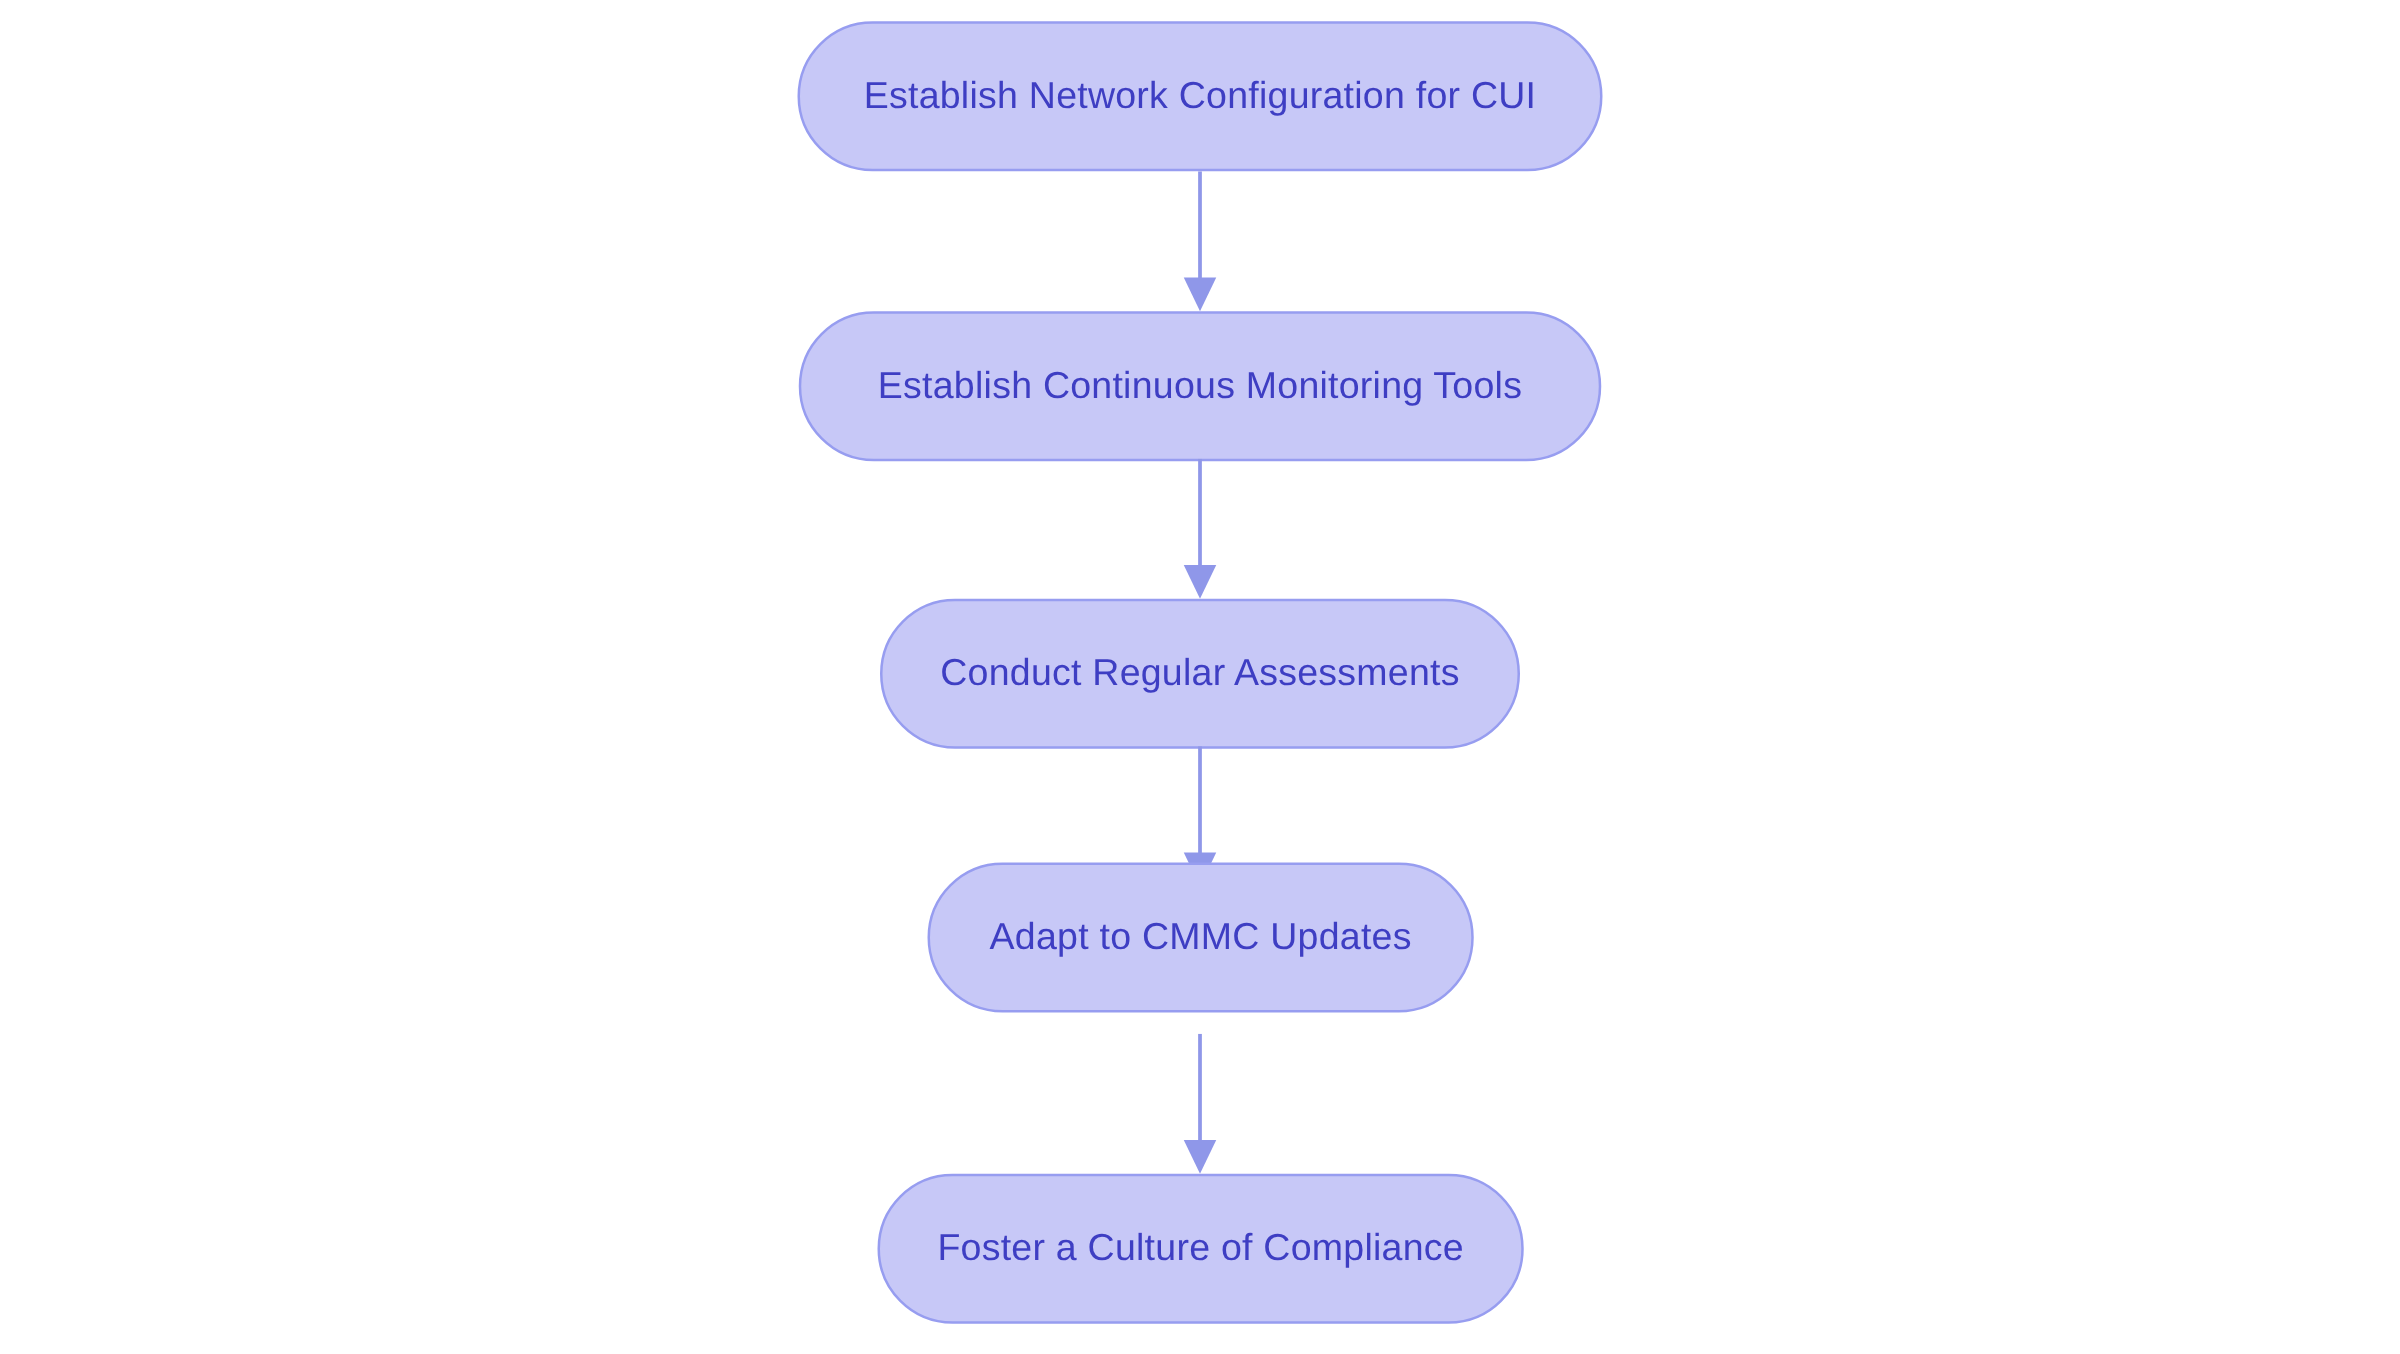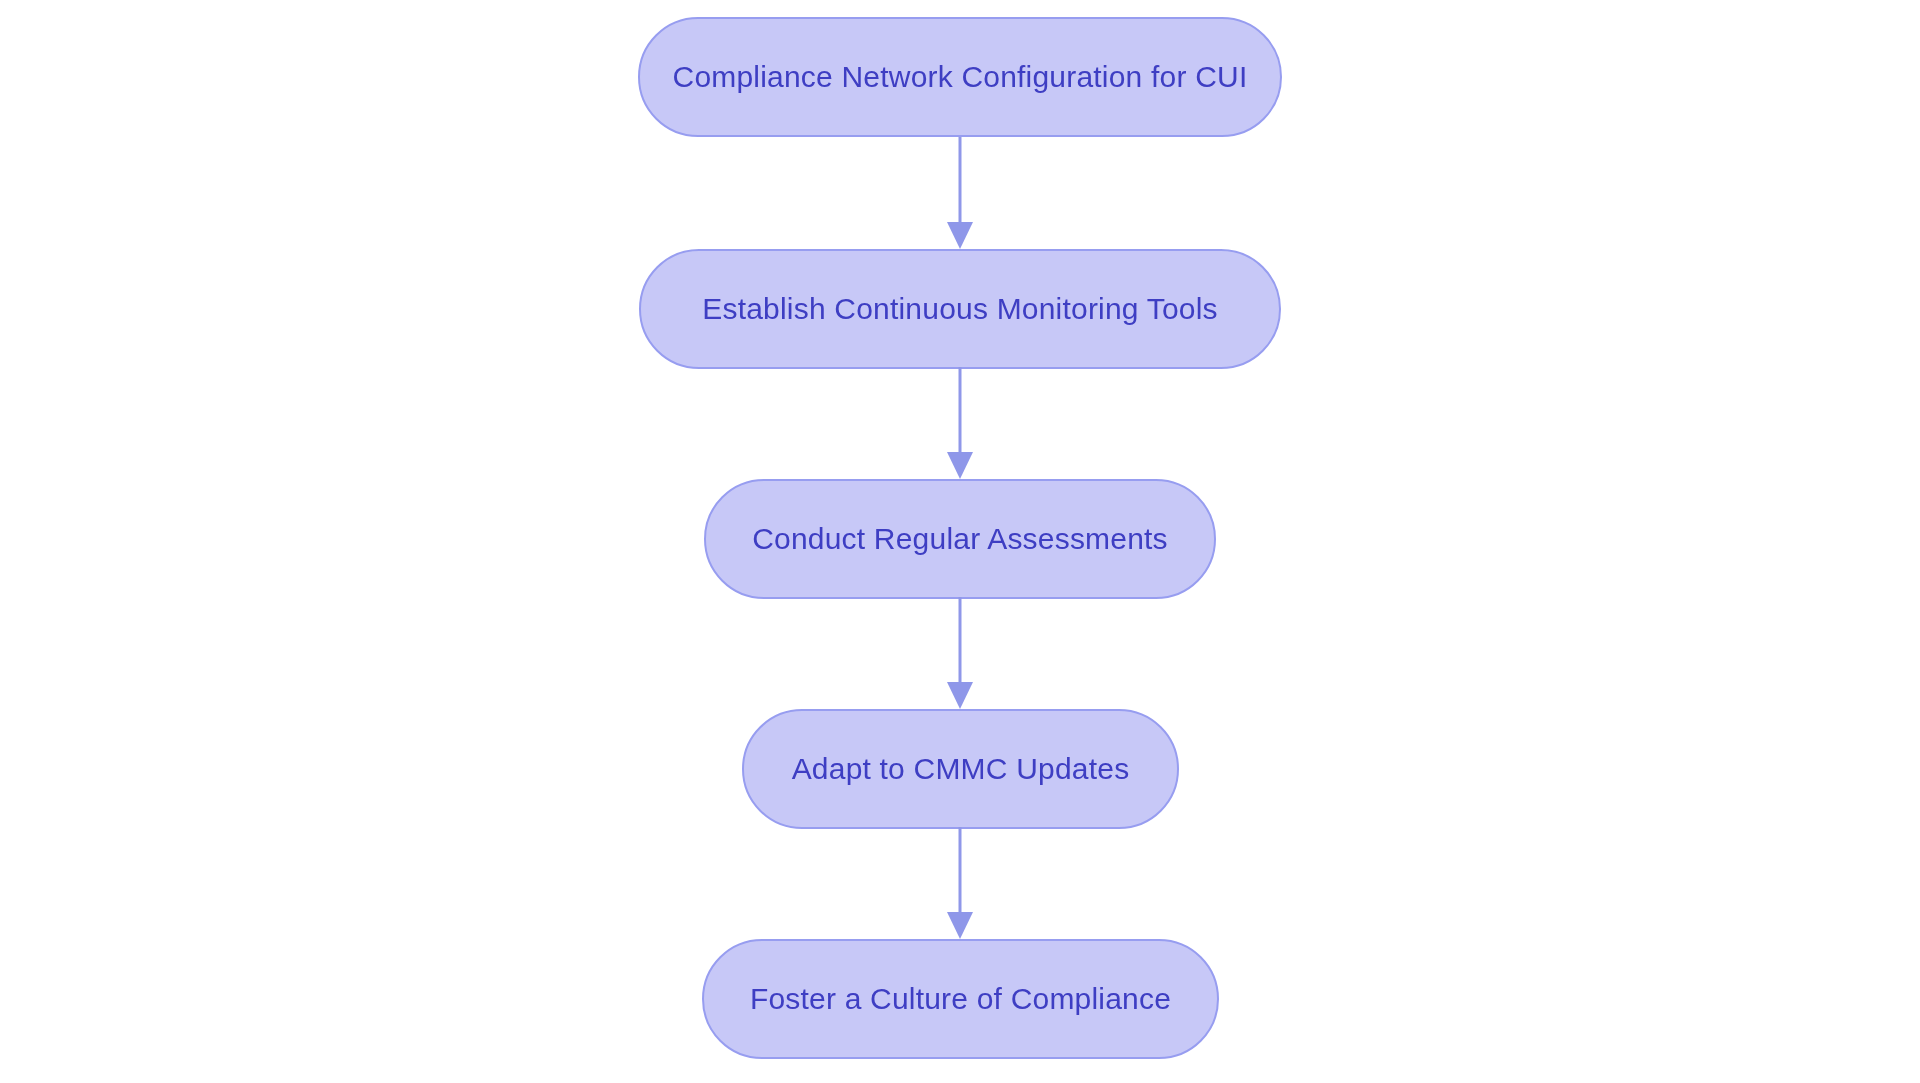--- a/index.html
+++ b/index.html
@@ -44,21 +44,21 @@
   .arrow polygon {
     fill: var(--arrow, #8f97e9);
   }
 </style>
 </head>
 <body>
 
 <div class="canvas">
 
   <div class="node" style="left:638px; top:17px; width:644px;">
-    <span>Compliance Network Configuration for CUI</span>
+    <span>Establish Network Configuration for CUI</span>
   </div>
 
   <svg class="arrow" style="left:945px; top:137px;" viewBox="0 0 30 112" xmlns="http://www.w3.org/2000/svg">
     <line x1="15" y1="0" x2="15" y2="87"></line>
     <polygon points="2,85 28,85 15,112"></polygon>
   </svg>
 
   <div class="node" style="left:639px; top:249px; width:642px;">
     <span>Establish Continuous Monitoring Tools</span>
   </div>
@@ -70,21 +70,21 @@
 
   <div class="node" style="left:704px; top:479px; width:512px;text-align:center;">
     <span>Conduct Regular Assessments</span>
   </div>
 
   <svg class="arrow" style="left:945px; top:597px;" viewBox="0 0 30 112" xmlns="http://www.w3.org/2000/svg">
     <line x1="15" y1="0" x2="15" y2="87"></line>
     <polygon points="2,85 28,85 15,112"></polygon>
   </svg>
 
-  <div class="node" style="left:742px; top:709px; width:437px;">
+  <div class="node" style="left:742px; top:690px; width:437px;">
     <span>Adapt to CMMC Updates</span>
   </div>
 
   <svg class="arrow" style="left:945px; top:827px;" viewBox="0 0 30 112" xmlns="http://www.w3.org/2000/svg">
     <line x1="15" y1="0" x2="15" y2="87"></line>
     <polygon points="2,85 28,85 15,112"></polygon>
   </svg>
 
   <div class="node" style="left:702px; top:939px; width:517px;align-items:center;">
     <span>Foster a Culture of Compliance</span>

